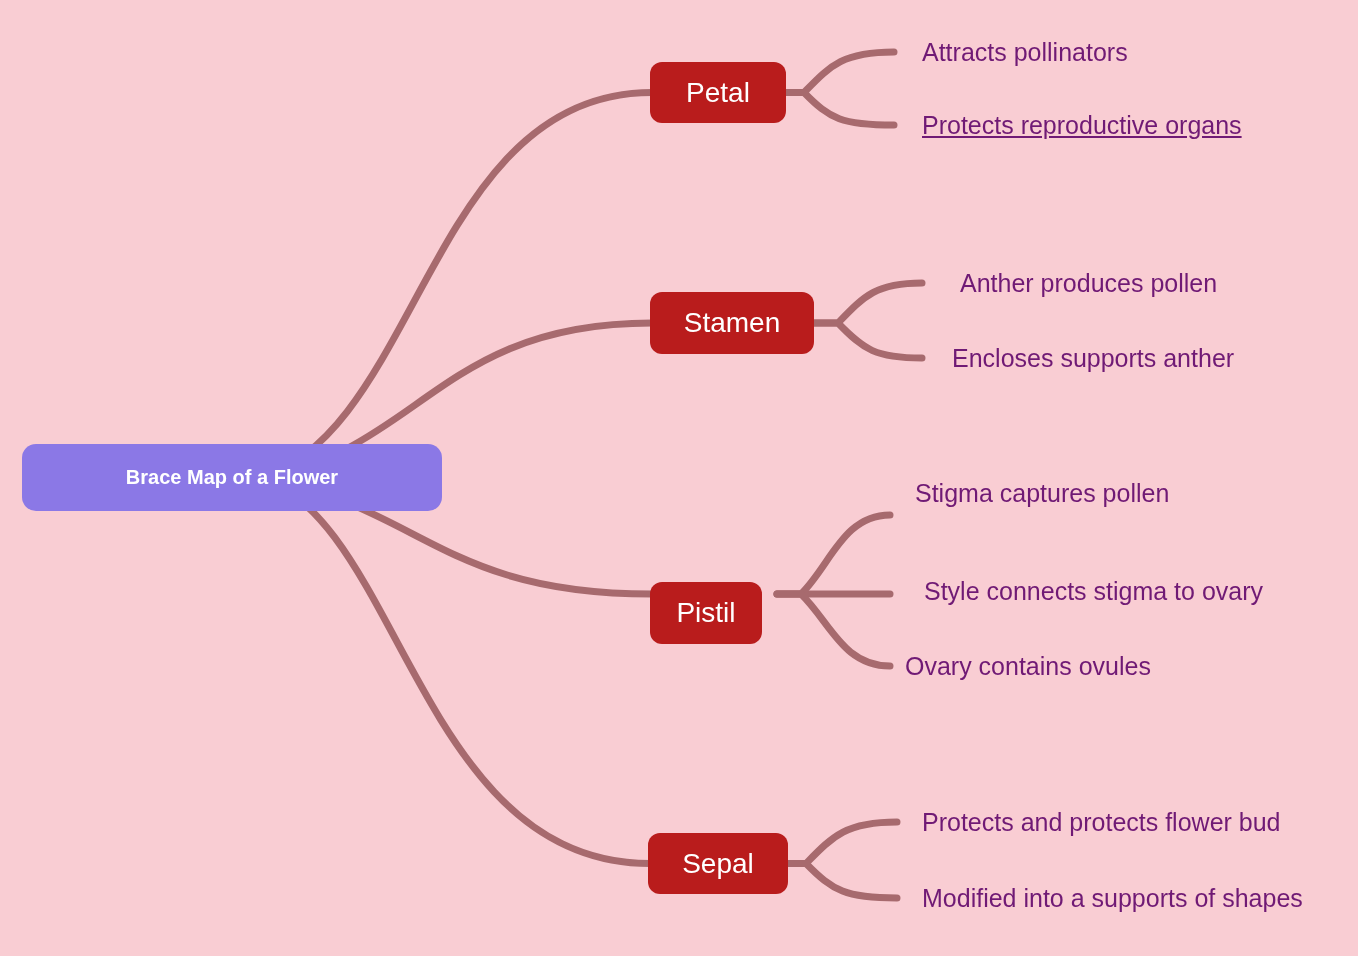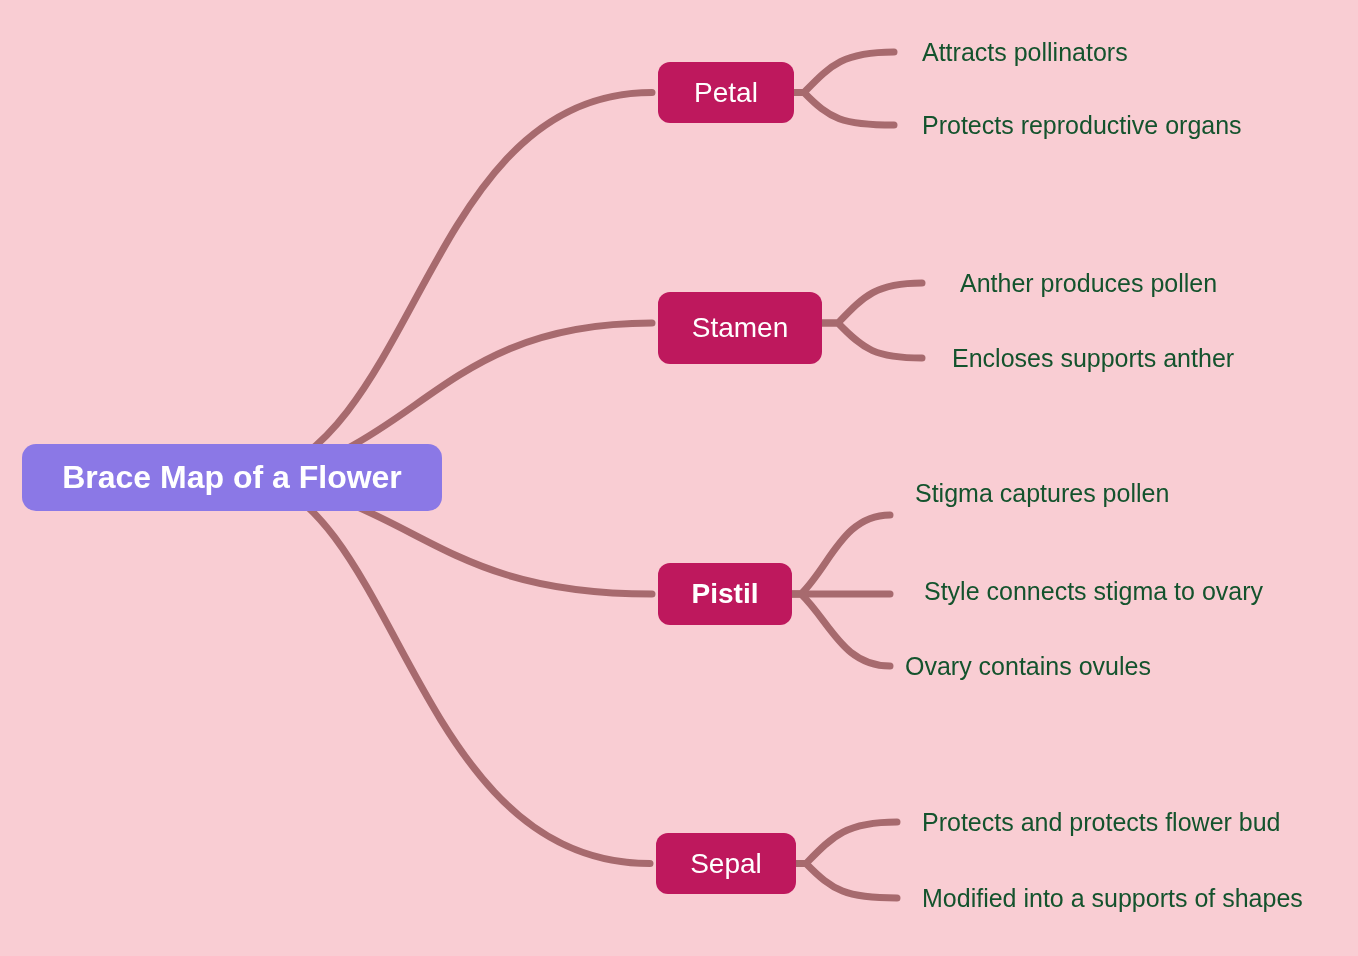--- a/index.html
+++ b/index.html
@@ -35,44 +35,43 @@
     color: #ffffff;
     box-sizing: border-box;
   }
   .root-node {
     left: 22px;
     top: 444px;
     width: 420px;
     height: 67px;
     background: #8b78e6;
     border-radius: 14px;
-    font-size: 32px;
+    font-size: 20px;
     font-weight: bold;
   }
   .branch-node {
-    background: #be185d;
+    background: #b91c1c;
     border-radius: 12px;
     font-size: 28px;
     font-weight: 400;
-    margin-left: 8px;
   }
   .branch-petal  { left: 650px; top: 62px;  width: 136px; height: 61px; }
-  .branch-stamen { left: 650px; top: 292px; width: 164px; height: 72px; }
-  .branch-pistil { left: 650px; top: 563px; width: 134px; height: 62px; font-weight: bold; }
+  .branch-stamen { left: 650px; top: 292px; width: 164px; height: 62px; }
+  .branch-pistil { left: 650px; top: 582px; width: 112px; height: 62px; }
   .branch-sepal  { left: 648px; top: 833px; width: 140px; height: 61px; }
   .leaf {
     position: absolute;
     z-index: 2;
     font-size: 25px;
     line-height: 32px;
-    color: #14532d;
+    color: #701a75;
     white-space: nowrap;
   }
   .leaf-p1 { left: 922px; top: 36px;  }
-  .leaf-p2 { left: 922px; top: 109px; }
+  .leaf-p2 { left: 922px; top: 109px; text-decoration: underline; }
   .leaf-s1 { left: 952px; top: 267px; margin-left: 8px; }
   .leaf-s2 { left: 952px; top: 342px; }
   .leaf-i1 { left: 915px; top: 477px; }
   .leaf-i2 { left: 915px; top: 575px; margin-left: 9px; }
   .leaf-i3 { left: 905px; top: 650px; }
   .leaf-e1 { left: 922px; top: 806px; }
   .leaf-e2 { left: 922px; top: 882px; }
 </style>
 </head>
 <body>

